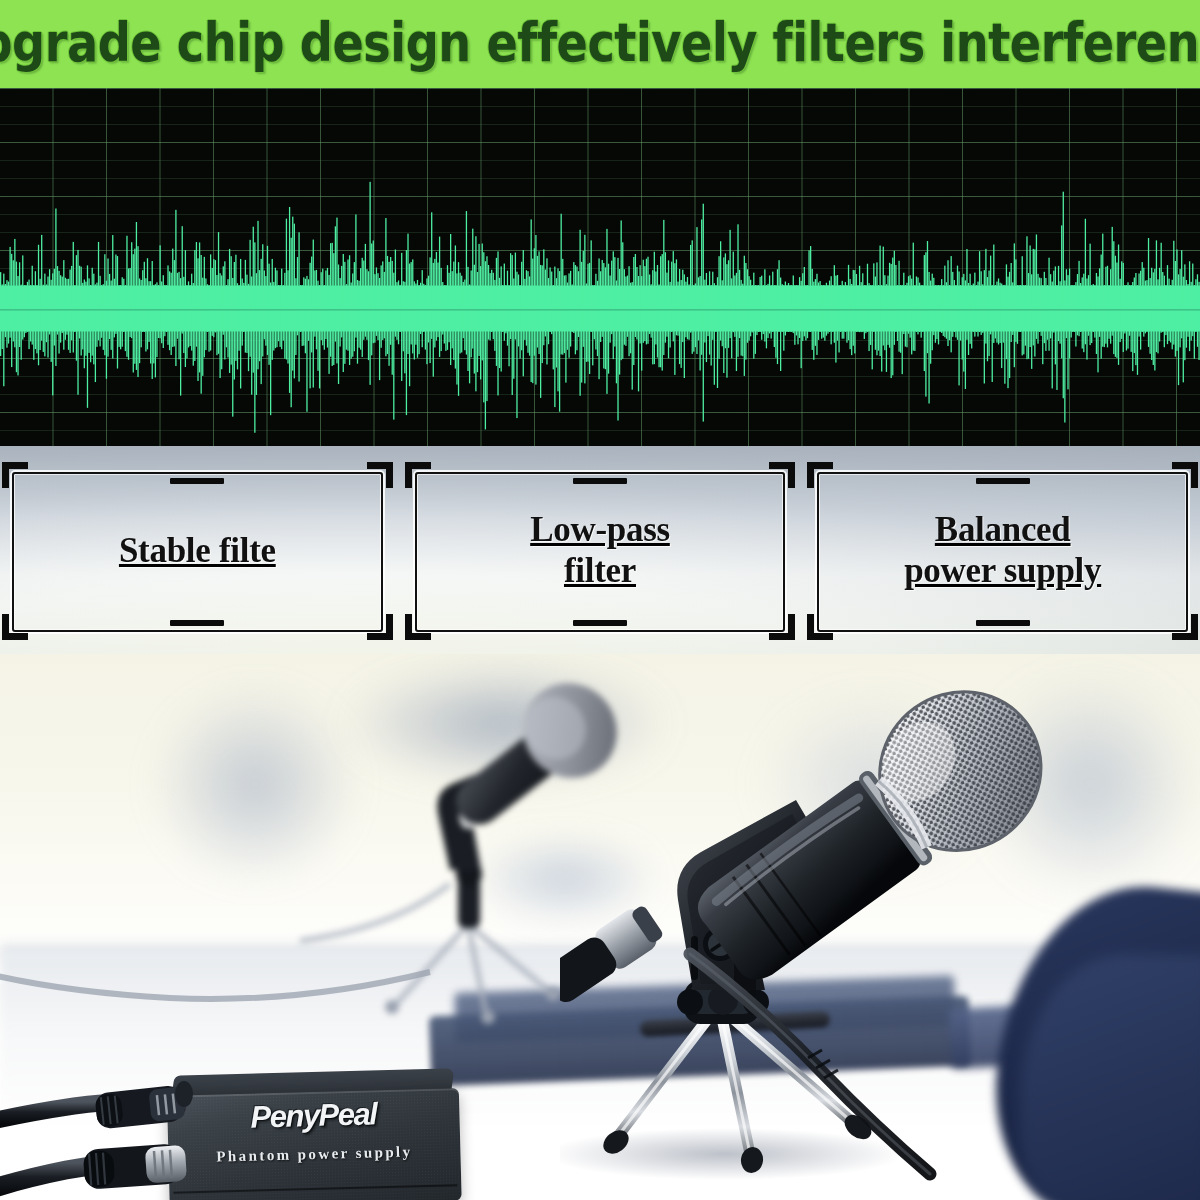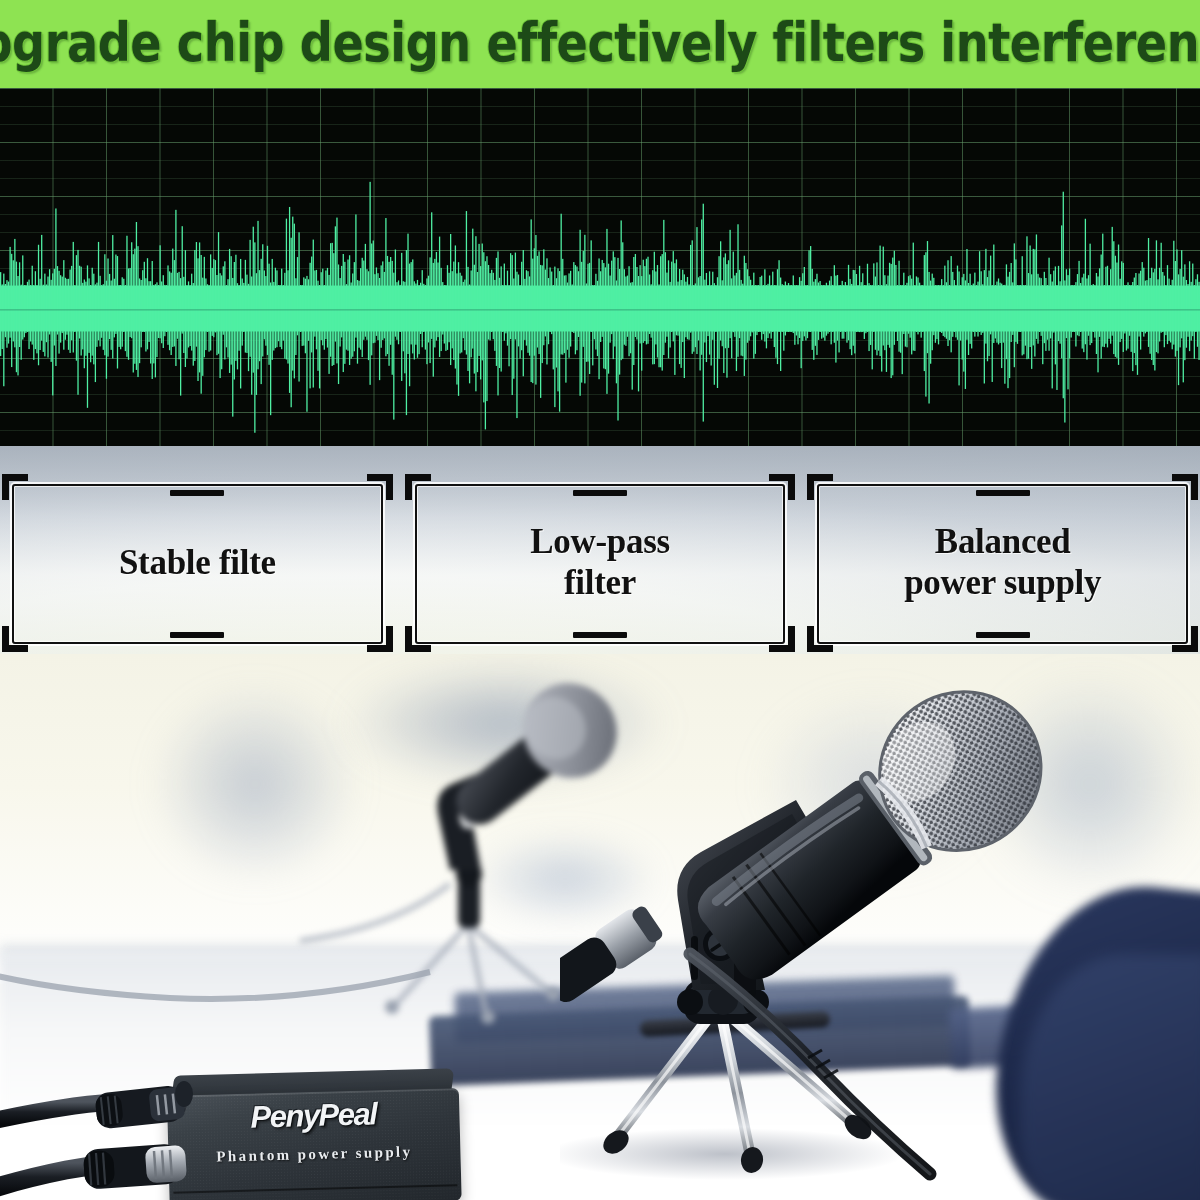--- a/index.html
+++ b/index.html
@@ -61,24 +61,25 @@
     background:
       radial-gradient(120% 150% at 30% 120%, #fdfcee 0%, #eef1f3 38%, #c9d0d8 70%, #b9c2cc 100%);
   }
   #feature-strip::after{
     content:""; position:absolute; inset:0;
     background:
       linear-gradient(to bottom, rgba(150,160,172,.55) 0%, rgba(205,212,220,.15) 34%, rgba(255,255,250,.45) 62%, rgba(236,240,228,.55) 100%);
     pointer-events:none;
   }
   #feature-row {
-    position:absolute; left:0; top:12px; width:1200px; height:208px;
+    position:absolute; left:0; top:0; width:1200px; height:208px;
     display:flex; z-index:3;
     padding:16px 6px 14px 6px;
     gap:20px;
+    text-decoration:underline;
   }
   .feature-badge {
     position:relative; flex:1 1 0; min-width:0;
     display:flex; align-items:center; justify-content:center;
     padding:18px 10px;
   }
   
   .badge-frame {
     position:absolute; left:6px; right:6px; top:10px; bottom:8px;
     border:2px solid #111;

